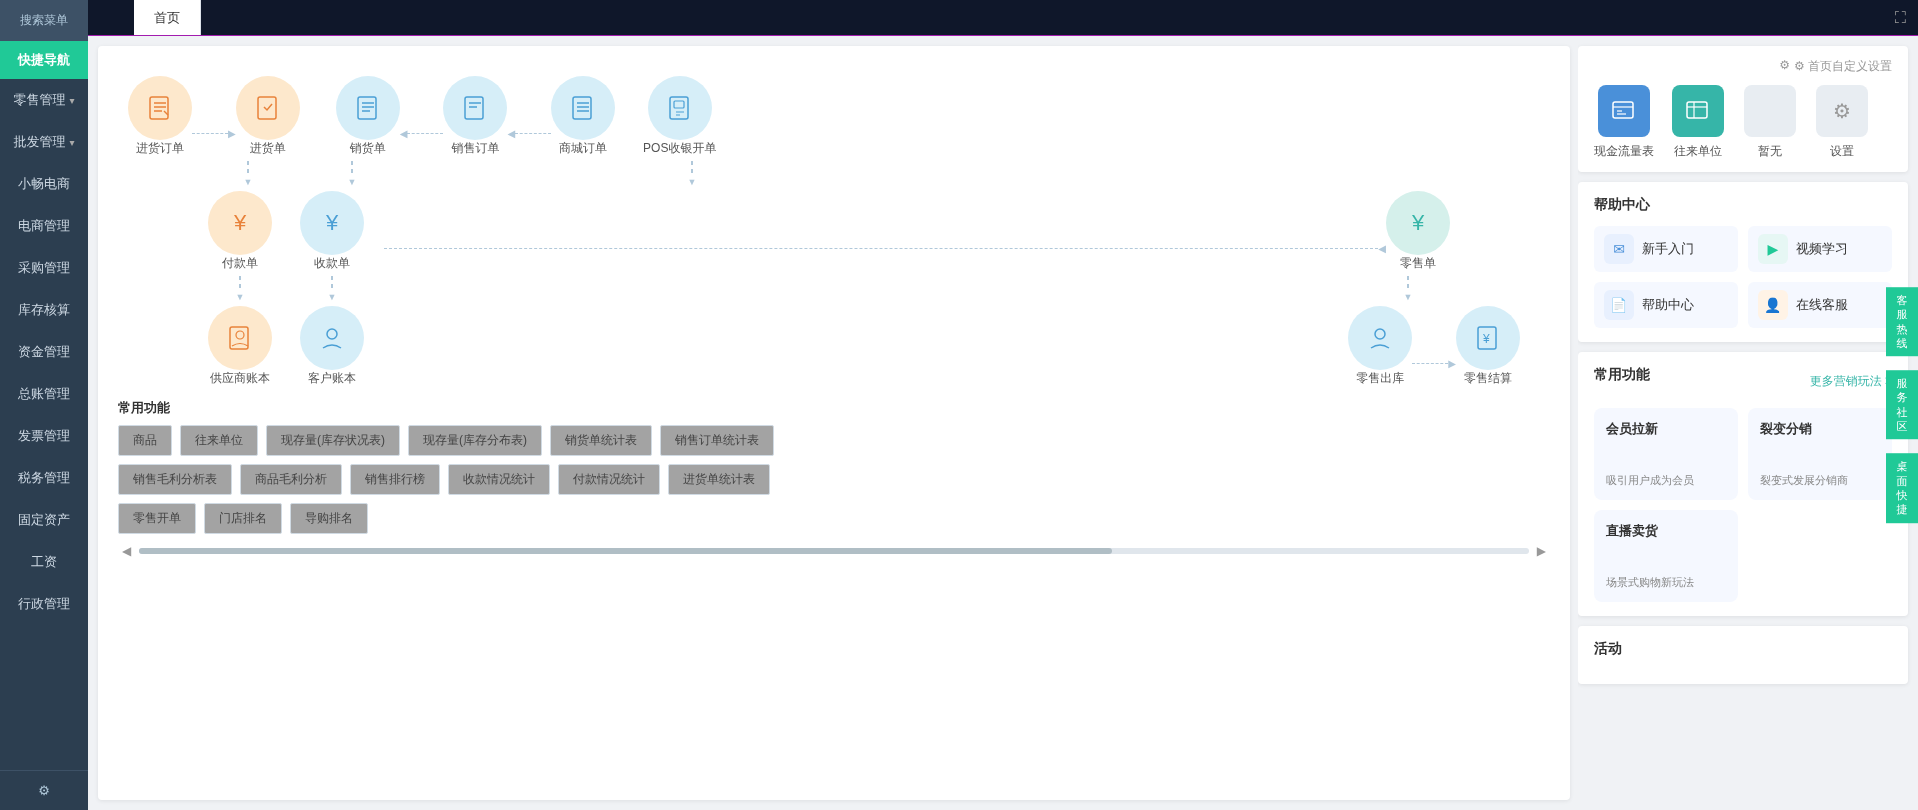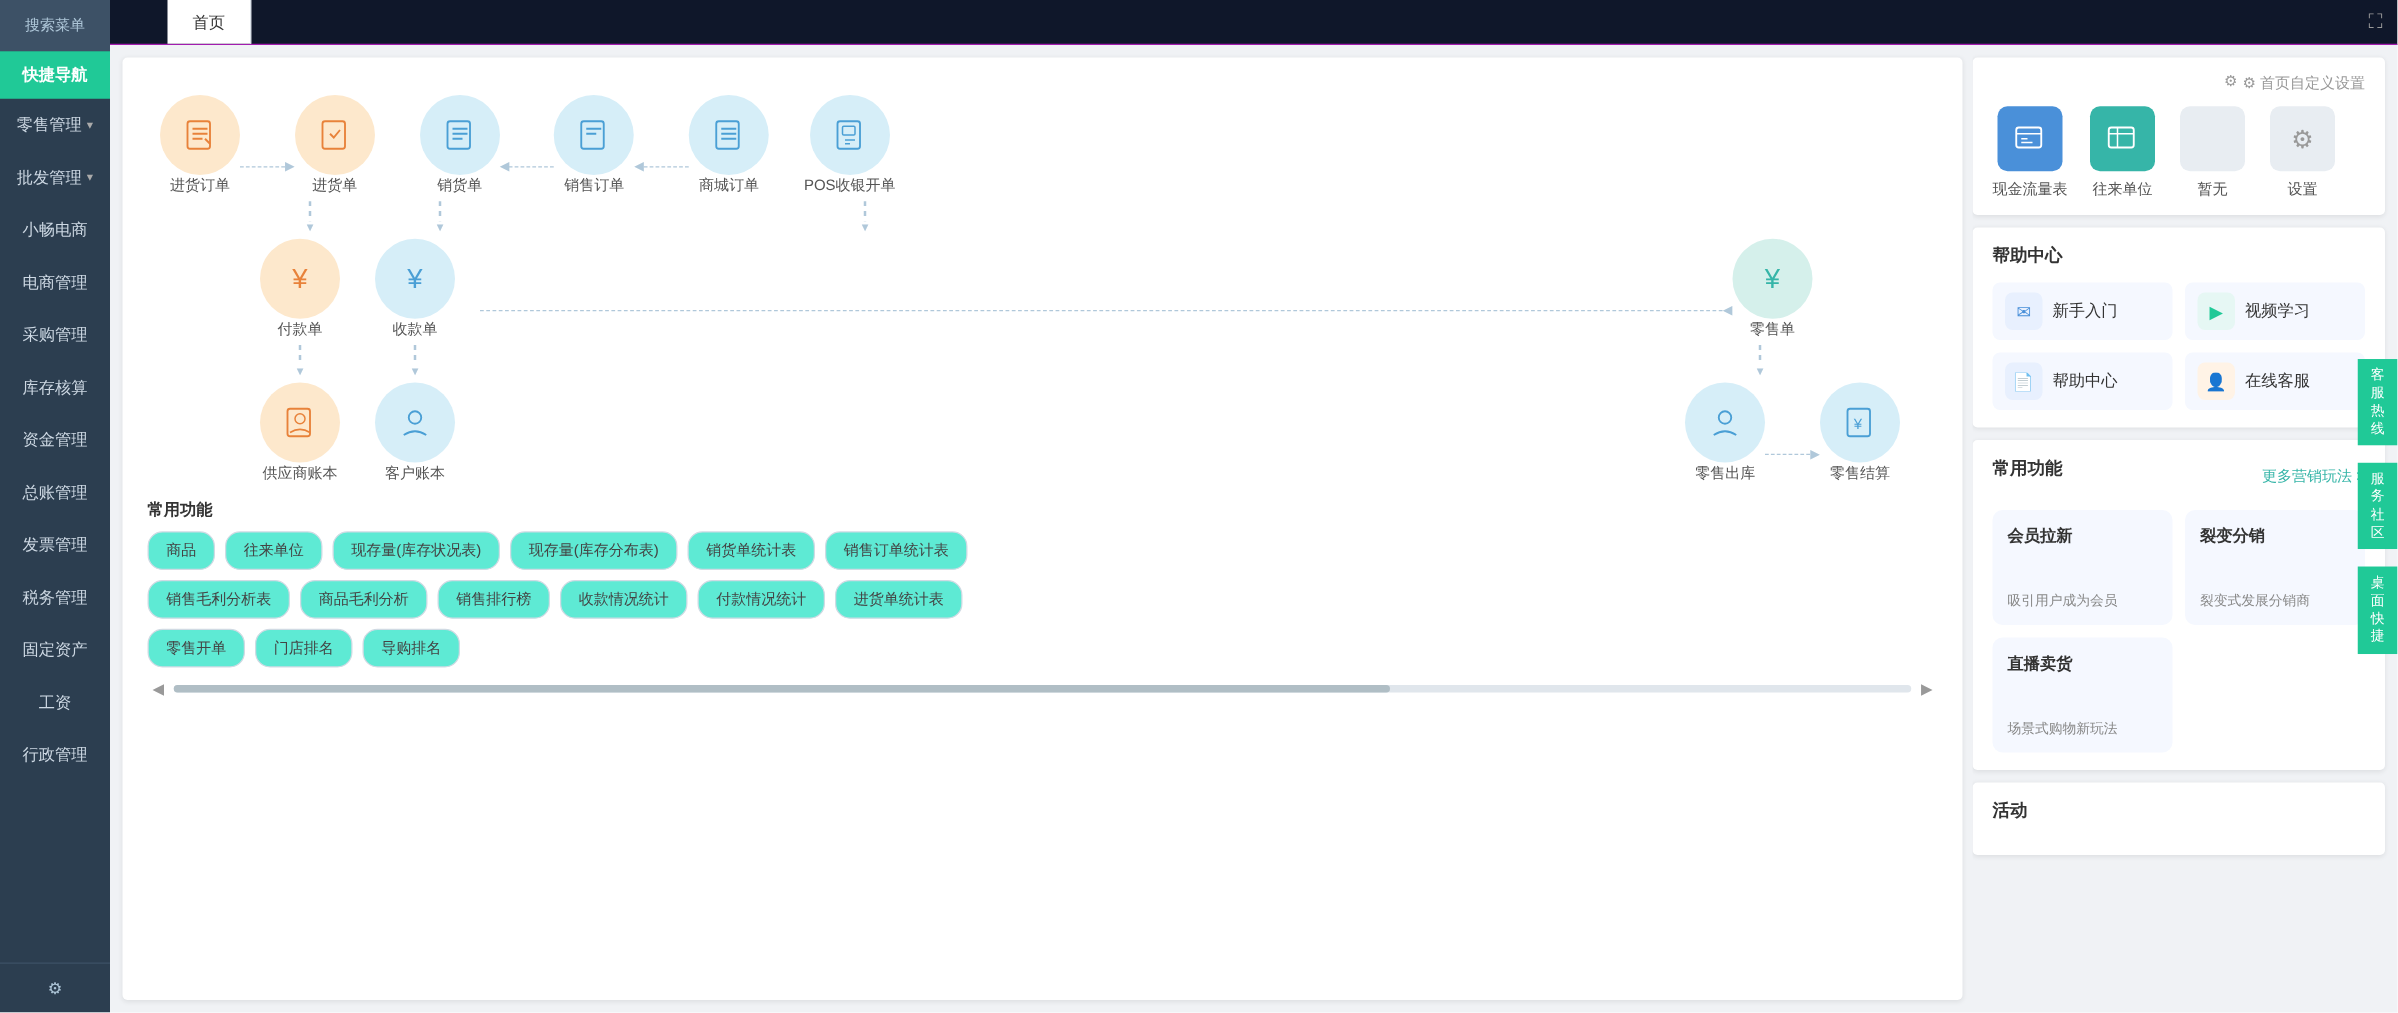--- a/index.html
+++ b/index.html
@@ -284,22 +284,22 @@
     }
     .common-buttons {
       display: flex;
       flex-wrap: wrap;
       gap: 8px;
       margin-bottom: 8px;
     }
     .common-btn {
       padding: 6px 14px;
       border: 1px solid #d0dae3;
-      border-radius: 12px;
-      background: #5eead4;
+      border-radius: 2px;
+      background: #a3a3a3;
       color: #444;
       font-size: 12px;
       cursor: pointer;
       white-space: nowrap;
     }
 
     
     .flow-scroll-bar {
       display: flex;
       align-items: center;

